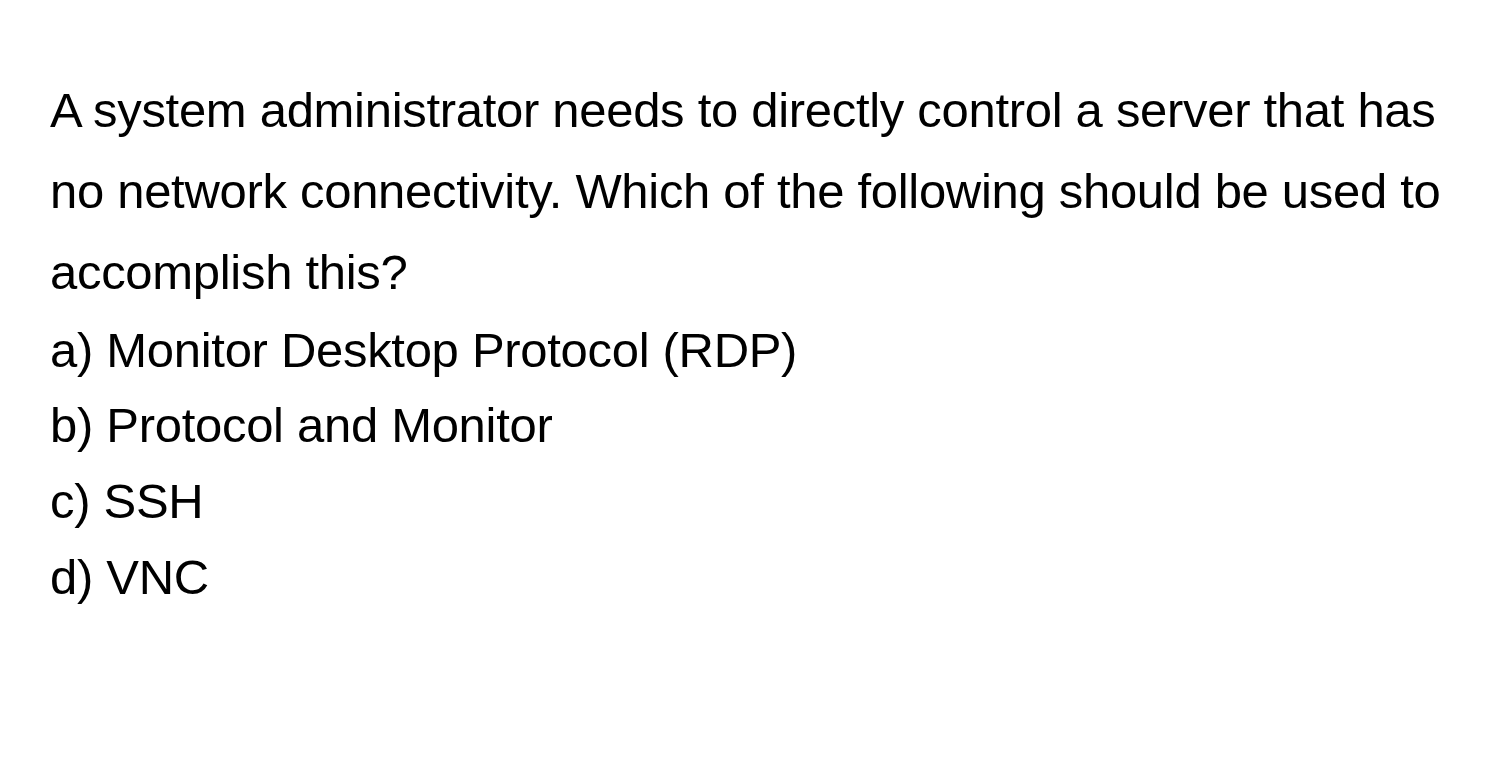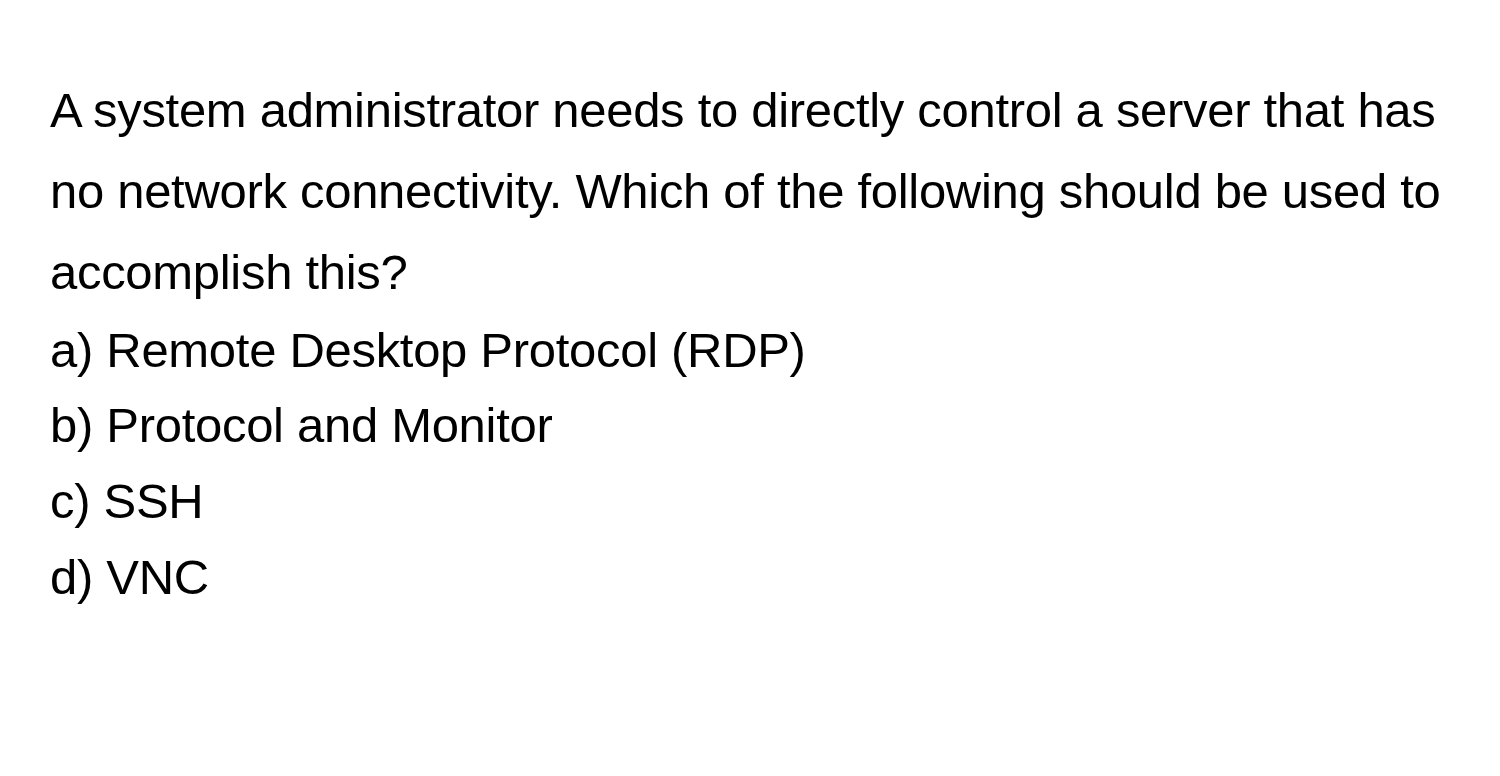--- a/index.html
+++ b/index.html
@@ -27,21 +27,21 @@
       font-weight: 400;
       letter-spacing: -0.3px;
     }
   </style>
 </head>
 <body>
 
 <div class="question-text">A system administrator needs to directly control a server that has no network connectivity. Which of the following should be used to accomplish this?</div>
 <div class="option">
   <span>a)</span>
-  <span>Remote Desktop Protocol (RDP)</span>
+  <span>Monitor Desktop Protocol (RDP)</span>
 </div>
 <div class="option">
   <span>b)</span>
   <span>Protocol and Monitor</span>
 </div>
 <div class="option">
   <span>c)</span>
   <span>SSH</span>
 </div>
 <div class="option">

